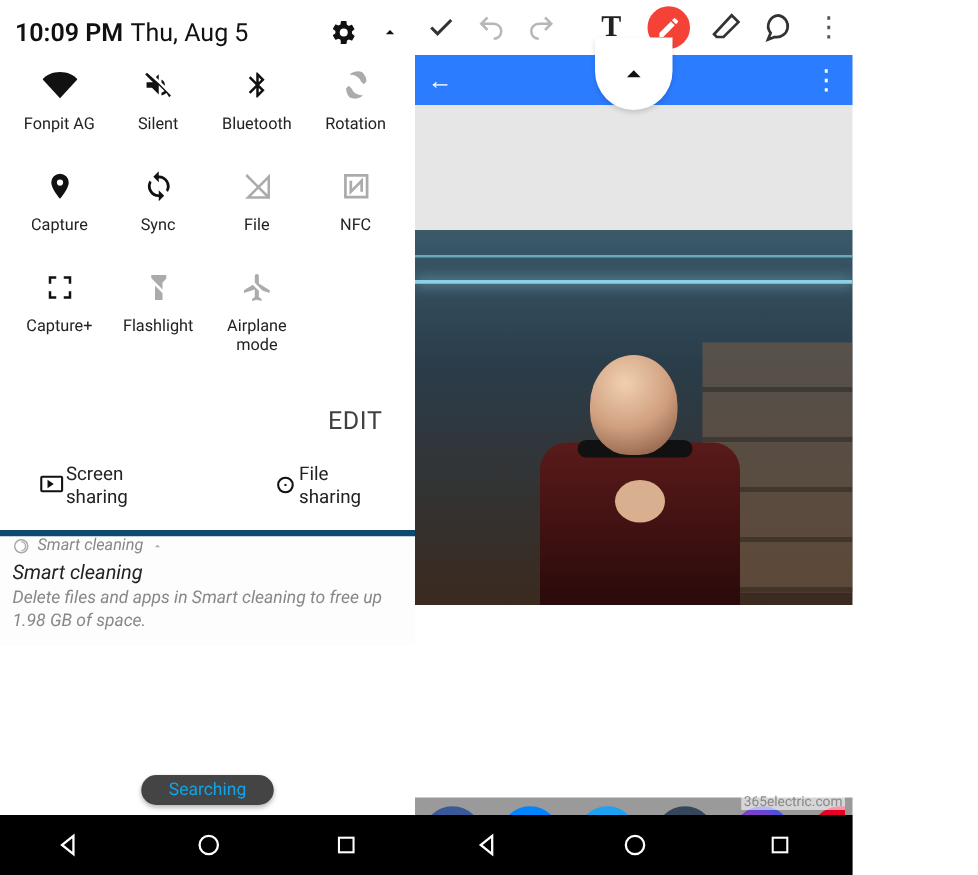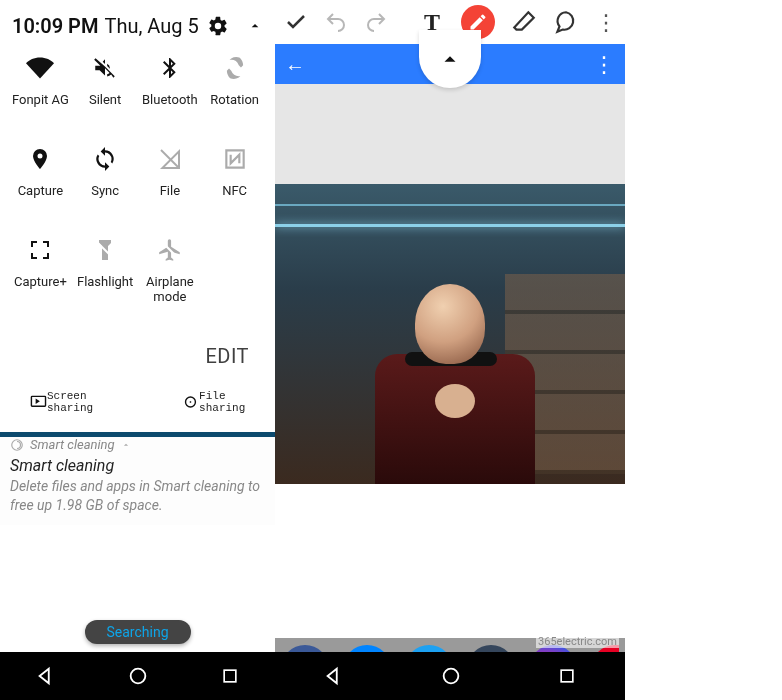--- a/index.html
+++ b/index.html
@@ -1,37 +1,37 @@
 <!DOCTYPE html>
 <html><head>
 <meta charset="utf-8">
 <style>
   * { box-sizing: border-box; margin: 0; padding: 0; }
   body { font-family: Roboto, Arial, sans-serif; width: 782px; height: 700px; overflow: hidden; background: #fff; }
-  .container { display: flex; width: 625px; height: 700px; justify-content: center; }
+  .container { display: flex; width: 682px; height: 700px; justify-content: center; }
   .left { width: 391px; height: 700px; background: #fff; display: flex; flex-direction: column; position: relative; }
   .right { width: 391px; height: 700px; background: #fff; display: flex; flex-direction: column; position: relative; }
 
   
   .qs-header { display: flex; align-items: center; padding: 14px 12px 6px 12px; }
   .qs-time { font-size: 20px; font-weight: 600; color: #111; }
   .qs-date { font-size: 20px; font-weight: 400; color: #111; margin-left: 6px; }
   .qs-header-right { margin-left: auto; display: flex; align-items: center; gap: 18px; }
   .gear { width: 22px; height: 22px; }
 
-  .qs-grid { display: grid; grid-template-columns: repeat(4, 1fr); grid-template-rows: repeat(3, auto); padding: 10px 8px 0 8px; row-gap: 38px; }
+  .qs-grid { display: grid; grid-template-columns: repeat(4, 1fr); grid-template-rows: repeat(3, auto); padding: 10px 8px 0 8px; row-gap: 28px; }
   .qs-item { display: flex; flex-direction: column; align-items: center; gap: 10px; cursor: pointer; }
   .qs-icon { width: 28px; height: 28px; display: flex; align-items: center; justify-content: center; }
   .qs-label { font-size: 13px; color: #222; text-align: center; }
   .icon-dim { opacity: 0.35; }
 
   .edit-row { text-align: right; padding: 8px 26px 6px 0; font-size: 20px; color: #404040; letter-spacing: 0.5px; margin-top: 32px; }
 
   .share-row { display: flex; align-items: center; padding: 16px 20px 18px 30px; gap: 70px; }
-  .share-item { display: flex; align-items: center; font-size: 11px; color: #222; cursor: pointer; font-family: Liberation Mono, monospace; }
+  .share-item { display: flex; align-items: center; font-size: 15px; color: #222; cursor: pointer; }
 
   .notif { border-top: 5px solid #0c4a6e; padding: 0 10px 10px 10px; background: #fdfdfd; font-style: italic; }
   .notif-app { display: flex; align-items: center; gap: 6px; font-size: 13px; color: #888; }
   .notif-title { font-size: 16px; color: #222; margin-top: 4px; }
   .notif-body { font-size: 14px; color: #888; line-height: 1.35; margin-top: 2px; }
 
   .searching-bar { text-align: center; font-size: 14px; color: #0ea5e9; background: #444; position: absolute; left: 50%; transform: translateX(-50%); bottom: 56px; padding: 4px 22px; border-radius: 14px; box-shadow: 0 2px 4px rgba(0,0,0,0.3); }
 
   .lawn { position: absolute; bottom: 48px; left: 0; right: 0; height: 28px; background: linear-gradient(#2a8a3a,#1a6a2a); z-index: -1; }
 

